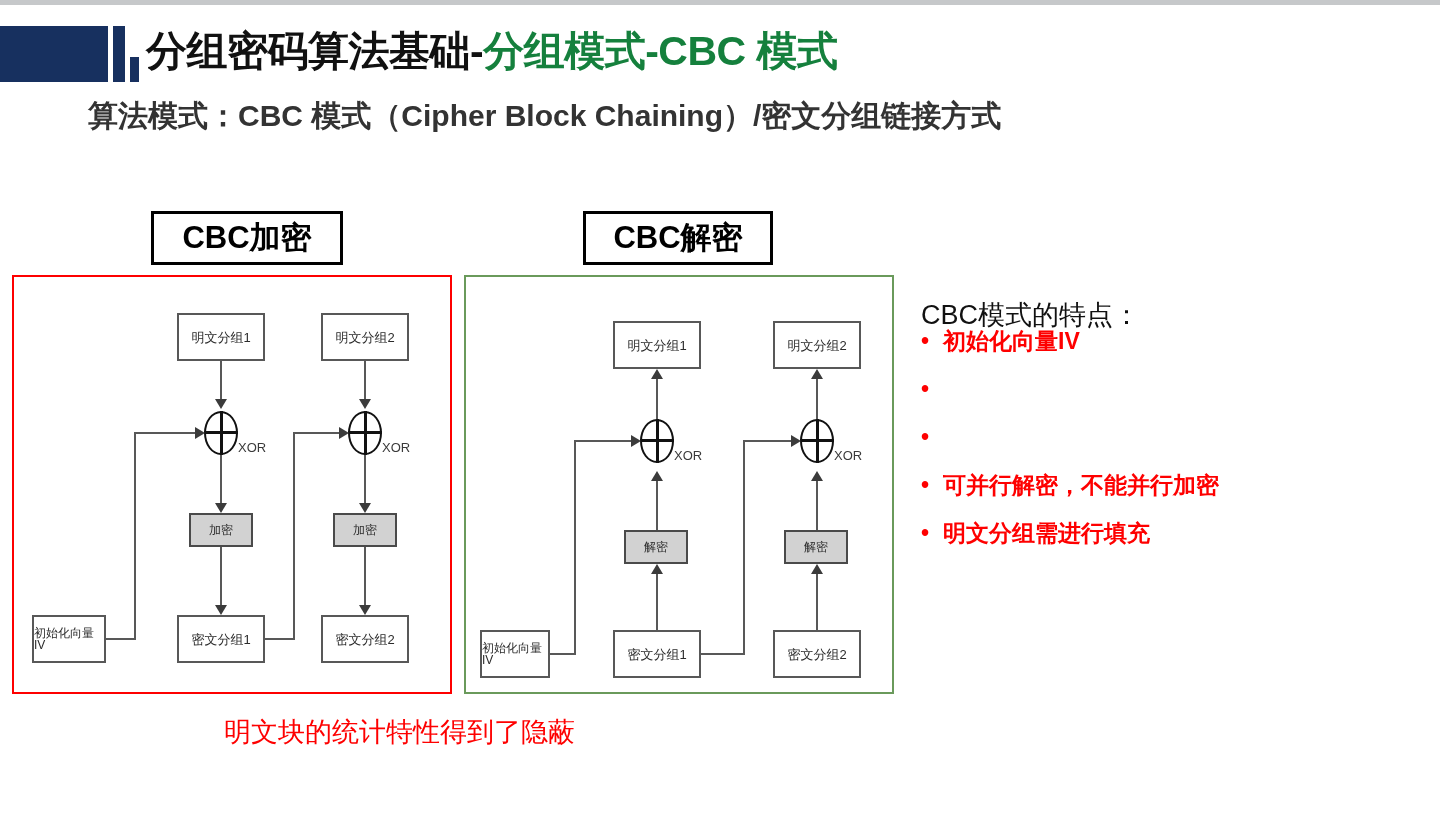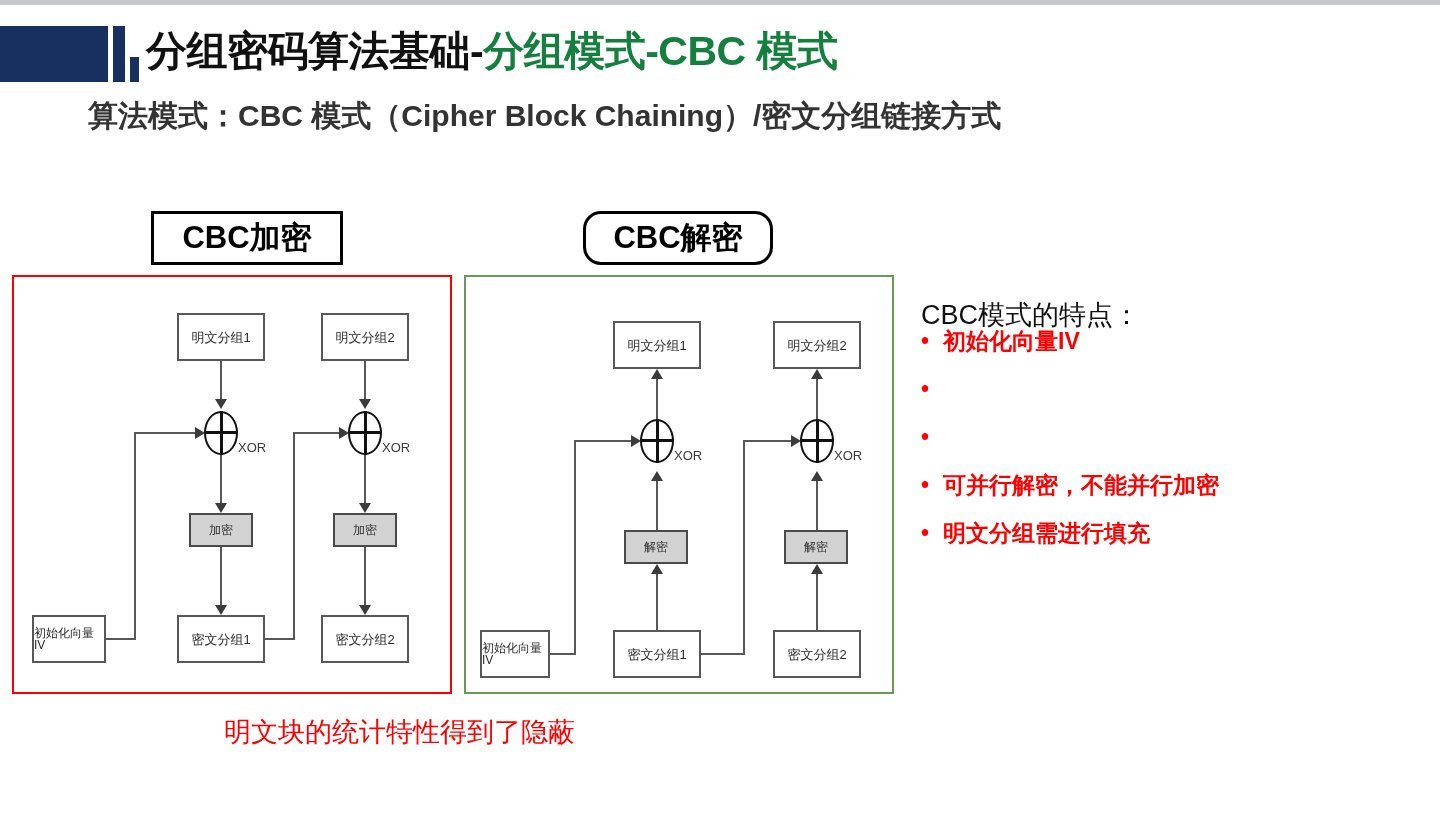--- a/index.html
+++ b/index.html
@@ -23,21 +23,21 @@
     font-size:30px;font-weight:bold;color:#333333;
   }
 
   
   .cap{
     position:absolute;border:3px solid #000;background:#fff;
     display:flex;align-items:center;justify-content:center;
     font-size:31px;font-weight:bold;color:#000;box-sizing:border-box;
   }
   .cap-enc{left:122px;top:211px;width:192px;height:54px;margin-left:29px;}
-  .cap-dec{left:583px;top:211px;width:190px;height:54px;border-radius:18px;}
+  .cap-dec{left:583px;top:211px;width:190px;height:54px;}
 
   
   .frame{position:absolute;box-sizing:border-box;background:#fff;}
   .frame-enc{left:12px;top:275px;width:440px;height:419px;border:2px solid #fe0000;}
   .frame-dec{left:464px;top:275px;width:430px;height:419px;border:2px solid #6a9a5b;}
 
   
   .dbox{
     position:absolute;box-sizing:border-box;border:2px solid #585858;background:#fff;
     display:flex;align-items:center;justify-content:center;

